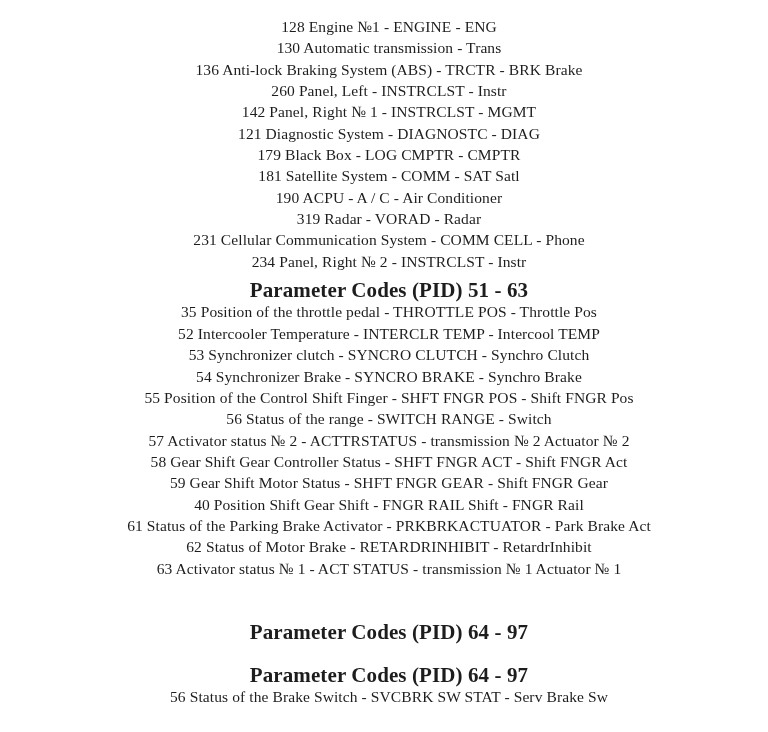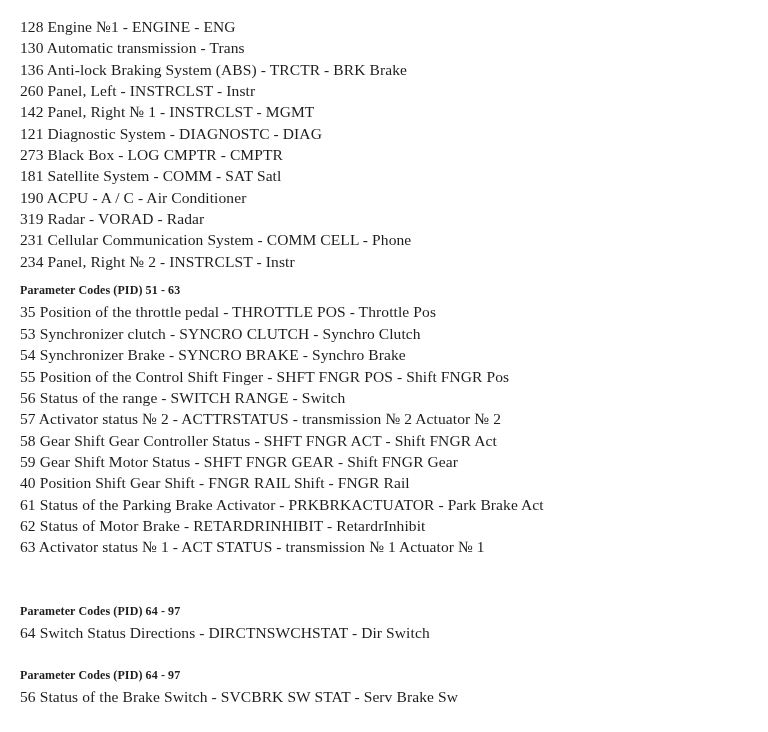--- a/index.html
+++ b/index.html
@@ -9,29 +9,30 @@
   body {
     width: 768px;
     height: 732px;
     background: #ffffff;
     overflow: hidden;
     font-family: "Liberation Serif", "DejaVu Serif", serif;
     color: #1d1d1d;
   }
   .doc {
     padding: 16px 10px 0 20px;
+    text-align: center;
   }
   .line {
     font-size: 15.5px;
     line-height: 21.35px;
     white-space: nowrap;
     letter-spacing: 0.1px;
   }
   .heading {
-    font-size: 12px;
+    font-size: 21px;
     line-height: 21.35px;
     font-weight: 700;
     margin: 8px 0 0 0;
     white-space: nowrap;
     letter-spacing: 0.1px;
   }
   .heading.gap-2 { margin-top: 43px; }
   .heading.gap-1 { margin-top: 21.4px; }
 </style>
 </head>
@@ -39,50 +40,48 @@
 
 <div class="doc">
 
   <div>
     <div class="line">128 Engine №1 - ENGINE - ENG</div>
     <div class="line">130 Automatic transmission - Trans</div>
     <div class="line">136 Anti-lock Braking System (ABS) - TRCTR - BRK Brake</div>
     <div class="line">260 Panel, Left - INSTRCLST - Instr</div>
     <div class="line">142 Panel, Right № 1 - INSTRCLST - MGMT</div>
     <div class="line">121 Diagnostic System - DIAGNOSTC - DIAG</div>
-    <div class="line">273 Black Box - LOG CMPTR - CMPTR</div>
+    <div class="line">179 Black Box - LOG CMPTR - CMPTR</div>
     <div class="line">181 Satellite System - COMM - SAT Satl</div>
     <div class="line">190 ACPU - A / C - Air Conditioner</div>
     <div class="line">319 Radar - VORAD - Radar</div>
     <div class="line">231 Cellular Communication System - COMM CELL - Phone</div>
     <div class="line">234 Panel, Right № 2 - INSTRCLST - Instr</div>
   </div>
 
   <div class="heading">Parameter Codes (PID) 51 - 63</div>
 
   <div>
     <div class="line">35 Position of the throttle pedal - THROTTLE POS - Throttle Pos</div>
+    <div class="line">52 Intercooler Temperature - INTERCLR TEMP - Intercool TEMP</div>
     <div class="line">53 Synchronizer clutch - SYNCRO CLUTCH - Synchro Clutch</div>
     <div class="line">54 Synchronizer Brake - SYNCRO BRAKE - Synchro Brake</div>
     <div class="line">55 Position of the Control Shift Finger - SHFT FNGR POS - Shift FNGR Pos</div>
     <div class="line">56 Status of the range - SWITCH RANGE - Switch</div>
     <div class="line">57 Activator status № 2 - ACTTRSTATUS - transmission № 2 Actuator № 2</div>
     <div class="line">58 Gear Shift Gear Controller Status - SHFT FNGR ACT - Shift FNGR Act</div>
     <div class="line">59 Gear Shift Motor Status - SHFT FNGR GEAR - Shift FNGR Gear</div>
     <div class="line">40 Position Shift Gear Shift - FNGR RAIL Shift - FNGR Rail</div>
     <div class="line">61 Status of the Parking Brake Activator - PRKBRKACTUATOR - Park Brake Act</div>
     <div class="line">62 Status of Motor Brake - RETARDRINHIBIT - RetardrInhibit</div>
     <div class="line">63 Activator status № 1 - ACT STATUS - transmission № 1 Actuator № 1</div>
   </div>
 
   <div class="heading gap-2">Parameter Codes (PID) 64 - 97</div>
 
-  <div>
-    <div class="line">64 Switch Status Directions - DIRCTNSWCHSTAT - Dir Switch</div>
-  </div>
 
   <div class="heading gap-1">Parameter Codes (PID) 64 - 97</div>
 
   <div>
     <div class="line">56 Status of the Brake Switch - SVCBRK SW STAT - Serv Brake Sw</div>
   </div>
 
 </div>
 
 </body></html>

